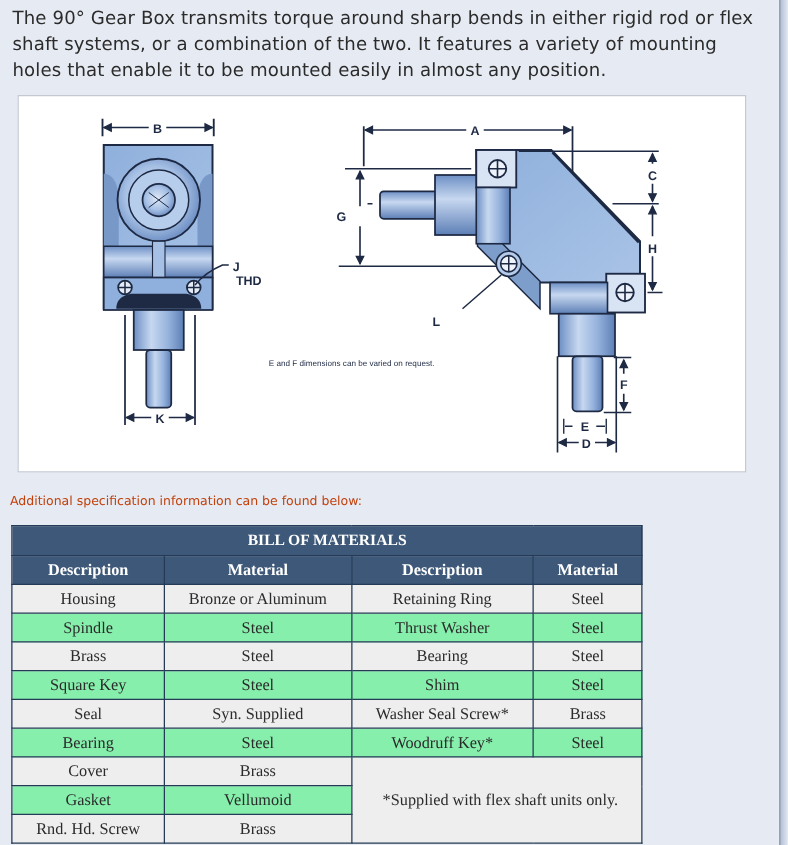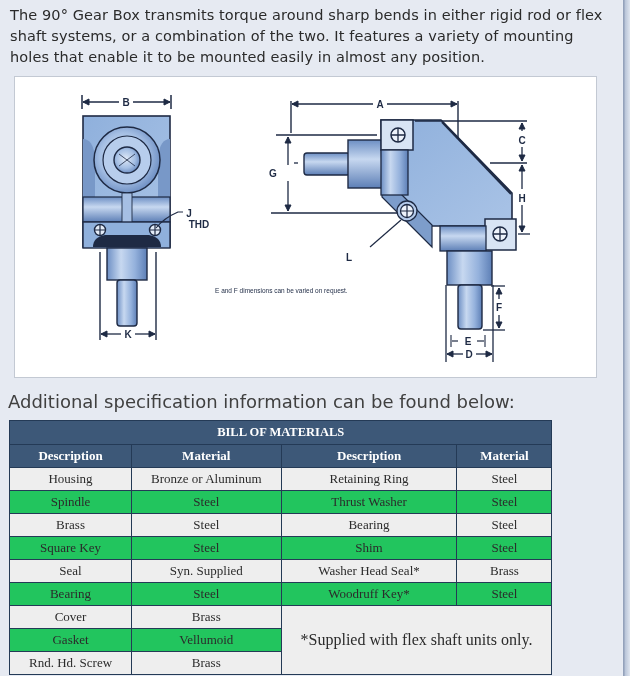--- a/index.html
+++ b/index.html
@@ -19,21 +19,21 @@
     font-size: 14.5px; line-height: 21px; letter-spacing: 0.1px;
     color: #2b2b2b;
   }
   .figure {
     position: absolute; left: 14px; top: 76px; width: 583px; height: 302px;
     background: #ffffff; border: 1px solid #c3c9d3;
   }
   .figure svg { position: absolute; left: 0; top: 0; }
   .spec-intro {
     position: absolute; left: 8px; top: 392px;
-    font-size: 18px; line-height: 20px; color: #404040; text-align: right;
+    font-size: 10px; line-height: 20px; color: #c2410c; text-align: right;
   }
   table.bom {
     position: absolute; left: 9px; top: 420px; width: 486px;
     border-collapse: collapse;
     font-size: 13px;
     color: #2b2b2b;
   }
   table.bom th, table.bom td {
     border: 1px solid #243a56;
     text-align: center;
@@ -41,22 +41,22 @@
     padding: 0 19px;
     white-space: nowrap;
     font-family: Liberation Serif, serif;
   }
   table.bom th {
     background: #3d5878; color: #ffffff; font-weight: bold;
     font-size: 13px;
   }
   table.bom th.title { height: 24px; font-size: 12.5px; }
   table.bom tr.odd td { background: #eeeeee; margin-top: 35px; }
-  table.bom tr.even td { background: #22c55e; }
-  table.bom td.note { background: #eeeeee !important; font-size: 16px; }
+  table.bom tr.even td { background: #86efac; }
+  table.bom td.note { background: #eeeeee !important; font-size: 13px; text-align: right; }
   .c1 { width: 106px; } .c2 { width: 142px; } .c3 { width: 162px; } .c4 { width: 76px; }
 </style>
 </head>
 <body>
 
 <div class="right-edge"></div>
 
 <p class="intro">The 90° Gear Box transmits torque around sharp bends in either rigid rod or flex shaft systems, or a combination of the two. It features a variety of mounting holes that enable it to be mounted easily in almost any position.</p>
 
 <div class="figure">
@@ -254,21 +254,21 @@
   </tr>
   <tr class="even">
     <td>Square Key</td>
     <td>Steel</td>
     <td>Shim</td>
     <td>Steel</td>
   </tr>
   <tr class="odd">
     <td>Seal</td>
     <td>Syn. Supplied</td>
-    <td>Washer Head Seal*</td>
+    <td>Washer Seal Screw*</td>
     <td>Brass</td>
   </tr>
   <tr class="even">
     <td>Bearing</td>
     <td>Steel</td>
     <td>Woodruff Key*</td>
     <td>Steel</td>
   </tr>
   <tr class="odd">
     <td>Cover</td>

